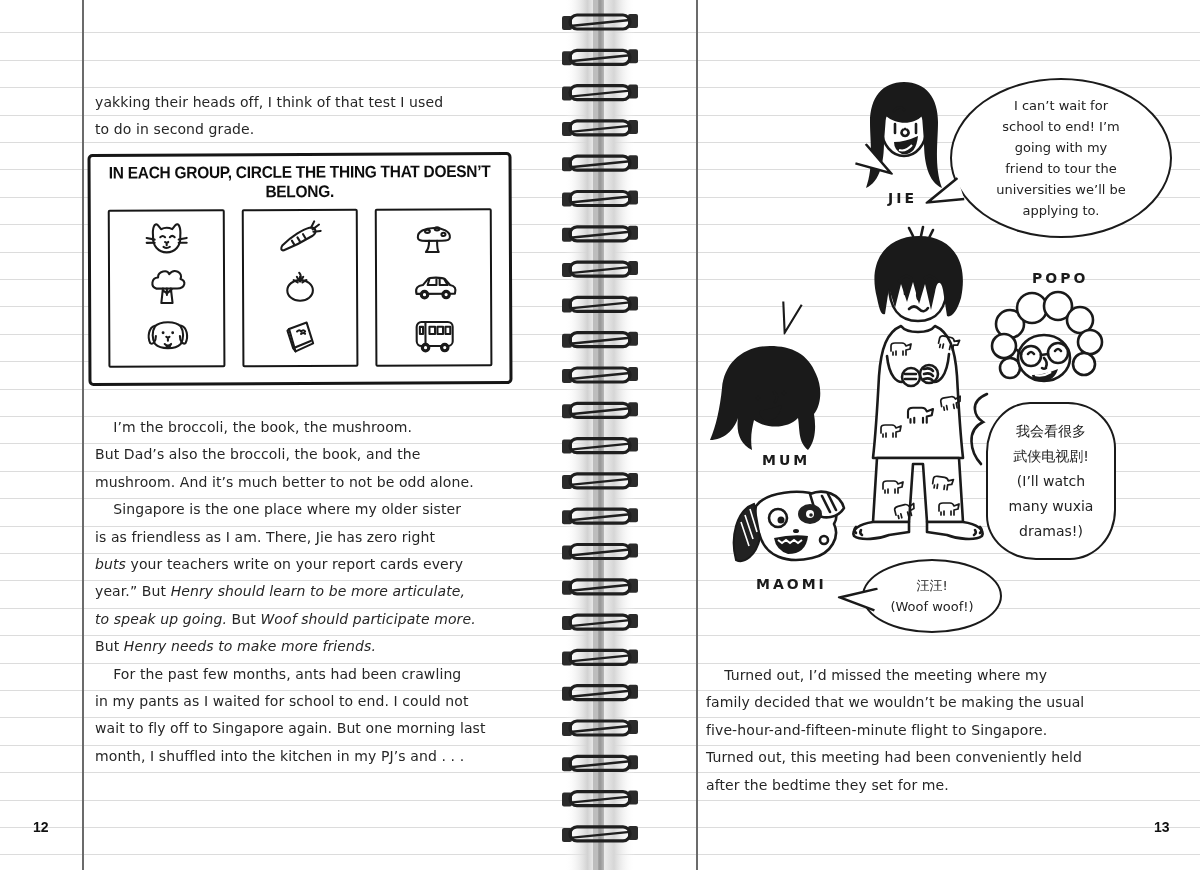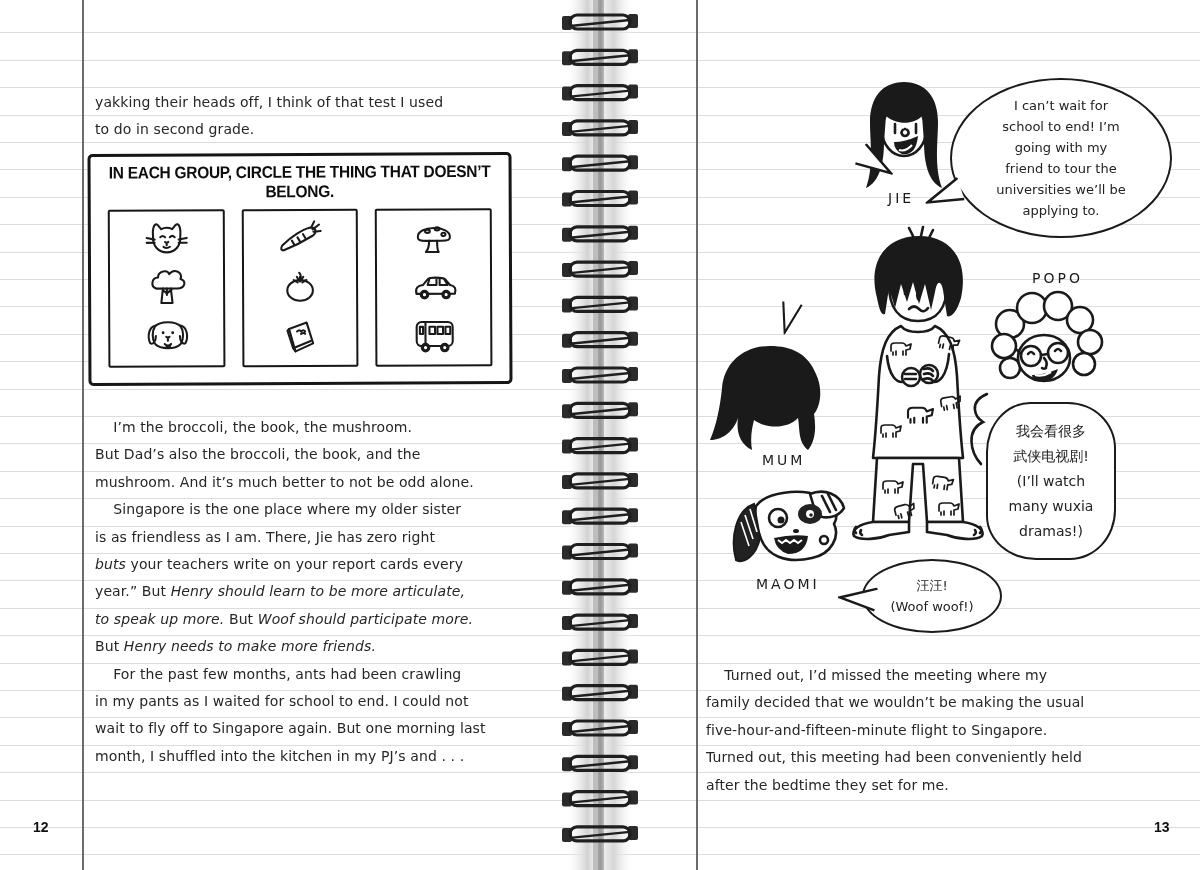--- a/index.html
+++ b/index.html
@@ -23,21 +23,21 @@
     align-items:center;justify-content:space-around;padding:4px 0;box-sizing:border-box;background:#fff;}
   .ws-icon{width:50px;height:48px;display:block;}
   
   .bubble{position:absolute;background:#fff;border:2.6px solid #1b1b1b;display:flex;flex-direction:column;
     align-items:center;justify-content:center;text-align:center;color:#222;font-size:13px;line-height:21px;
     box-sizing:border-box;z-index:3;}
   .bubble .bline{white-space:pre;}
   .bubble.ellipse{border-radius:50%;}
   .bubble.blob{border-radius:44px 48px 46px 50px / 50px 46px 50px 44px;font-size:14px;line-height:25px;}
   .tail{position:absolute;z-index:4;}
-  .char-label{position:absolute;color:#1b1b1b;font-size:14px;letter-spacing:3px;z-index:2;}
+  .char-label{position:absolute;color:#1b1b1b;font-size:14px;letter-spacing:3px;z-index:2;font-weight:bold;}
   .illus{position:absolute;z-index:2;}
   svg .s{fill:none;stroke:#1a1a1a;stroke-width:2.6;stroke-linecap:round;stroke-linejoin:round;}
   svg .sf{fill:#1a1a1a;stroke:none;}
   svg .wf{fill:#fff;stroke:#1a1a1a;stroke-width:2.6;stroke-linejoin:round;stroke-linecap:round;}
 </style>
 </head>
 <body>
 
 <svg width="0" height="0" style="position:absolute" aria-hidden="true">
 <defs>
@@ -169,21 +169,21 @@
 
   <div class="para" style="left:95px;top:414px;width:455px">
 
   <div class="line"><span>    I’m the broccoli, the book, the mushroom.</span></div>
       <div class="line"><span>But Dad’s also the broccoli, the book, and the</span></div>
       <div class="line"><span>mushroom. And it’s much better to not be odd alone.</span></div>
       <div class="line"><span>    Singapore is the one place where my older sister</span></div>
       <div class="line"><span>is as friendless as I am. There, Jie has zero right</span></div>
       <div class="line"><span class="em">buts</span><span> your teachers write on your report cards every</span></div>
       <div class="line"><span>year.” But </span><span class="em">Henry should learn to be more articulate,</span></div>
-      <div class="line"><span class="em">to speak up more.</span><span> But </span><span class="em">Woof should participate more.</span></div>
+      <div class="line"><span class="em">to speak up going.</span><span> But </span><span class="em">Woof should participate more.</span></div>
       <div class="line"><span>But </span><span class="em">Henry needs to make more friends.</span></div>
       <div class="line"><span>    For the past few months, ants had been crawling</span></div>
       <div class="line"><span>in my pants as I waited for school to end. I could not</span></div>
       <div class="line"><span>wait to fly off to Singapore again. But one morning last</span></div>
       <div class="line"><span>month, I shuffled into the kitchen in my PJ’s and . . .</span></div>
     </div>
 
   <div class="page-num" style="left:33px;top:819px">12</div>
 
   <svg id="spine-svg" class="illus" viewBox="0 0 120 870" style="left:540px;top:0;width:120px;height:870px;z-index:5">

